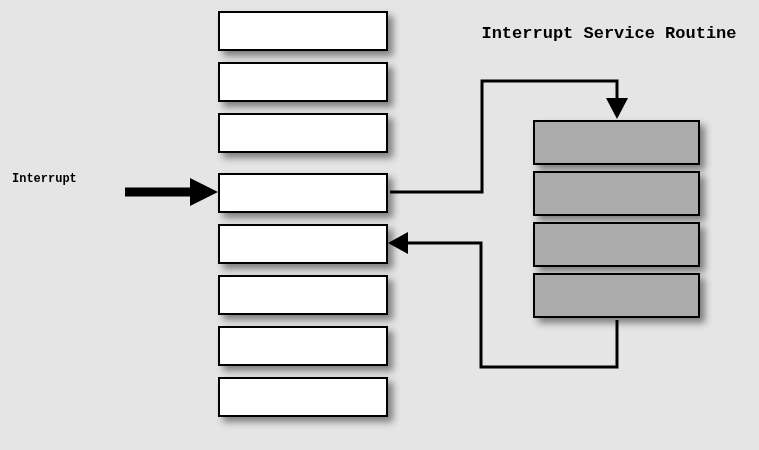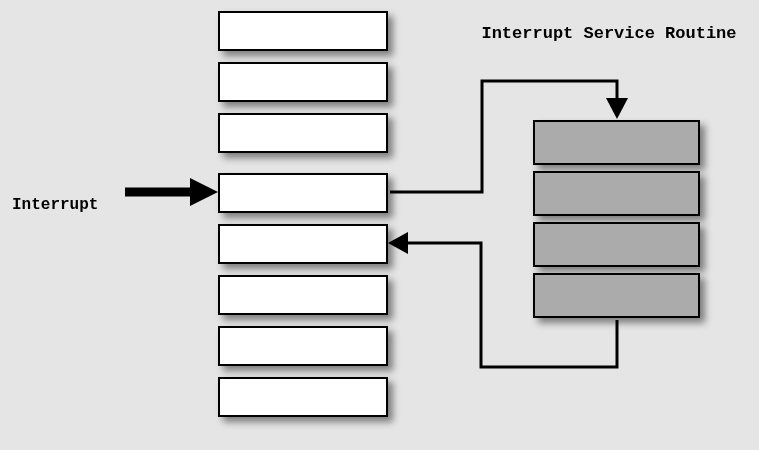--- a/index.html
+++ b/index.html
@@ -52,21 +52,21 @@
 </style>
 </head>
 <body>
 
 <div id="canvas">
 
   <div class="title" style="left:473px; top:3px; width:272px; font-size:17px;">
     <div>Interrupt Service Routine</div>
   </div>
 
-  <div class="label-interrupt" style="left:12px; top:196px; font-size:16px;">Interrupt</div>
+  <div class="label-interrupt" style="left:12px; top:172px; font-size:12px;">Interrupt</div>
 
   <div class="box box-main" style="left:218px; top:11px; width:170px; height:40px;"></div>
   <div class="box box-main" style="left:218px; top:62px; width:170px; height:40px;"></div>
   <div class="box box-main" style="left:218px; top:113px; width:170px; height:40px;"></div>
   <div class="box box-main" style="left:218px; top:173px; width:170px; height:40px;"></div>
   <div class="box box-main" style="left:218px; top:224px; width:170px; height:40px;"></div>
   <div class="box box-main" style="left:218px; top:275px; width:170px; height:40px;"></div>
   <div class="box box-main" style="left:218px; top:326px; width:170px; height:40px;"></div>
   <div class="box box-main" style="left:218px; top:377px; width:170px; height:40px;"></div>
 

